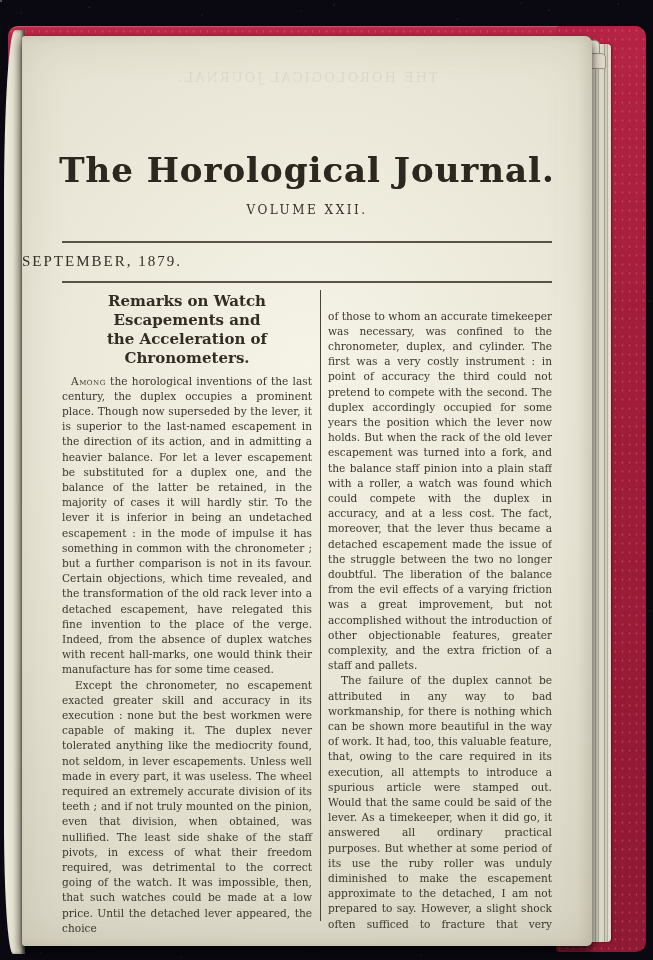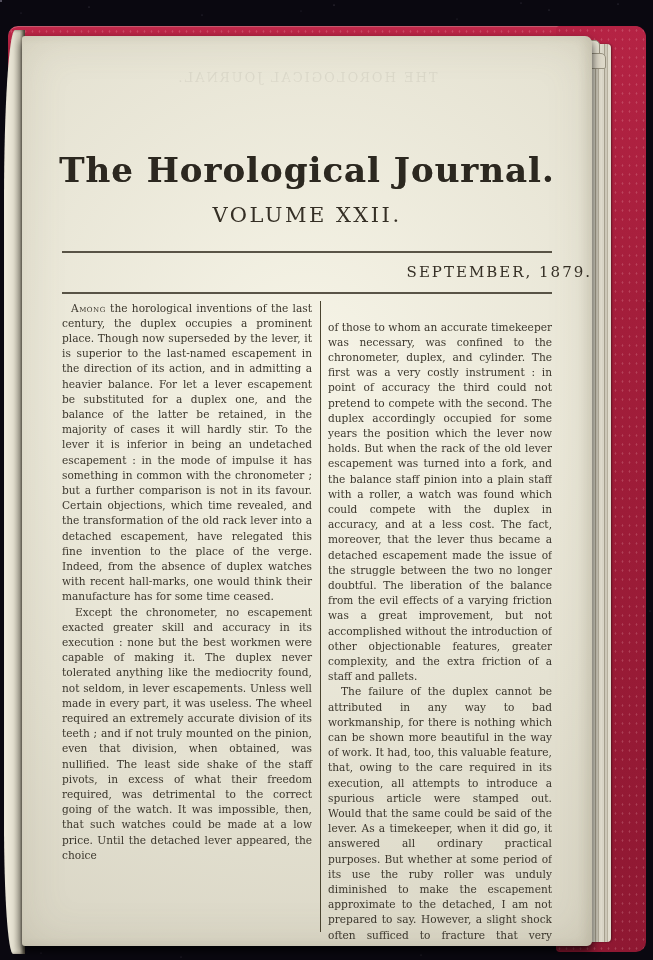--- a/index.html
+++ b/index.html
@@ -72,25 +72,25 @@
   .ghost{
     position:absolute;top:34px;left:0;width:100%;text-align:center;
     transform:scaleX(-1);opacity:.07;filter:blur(.6px);
     font-size:13px;letter-spacing:2px;color:#2e2a20;
   }
   .masthead{text-align:center;padding-top:114px;}
   .journal-title{
     margin:0;font-size:34px;font-weight:700;letter-spacing:1px;color:#2c2820;
     text-shadow:0 0 .6px rgba(44,40,32,.6);
   }
-  .volume{margin-top:13px;font-size:21px;letter-spacing:2.5px;color:#352f25;}
+  .volume{margin-top:13px;font-size:12px;letter-spacing:2.5px;color:#352f25;}
   .rule{height:2px;background:#3e382c;opacity:.85;margin:0 40px;}
   .rule1{margin-top:24px;}
   .rule2{margin-top:11px;height:1.5px;}
-  .issue-date{text-align:right;margin-top:10px;font-size:15px;letter-spacing:2px;color:#352f25;}
+  .issue-date{text-align:left;margin-top:10px;font-size:15px;letter-spacing:2px;color:#352f25;font-family:Liberation Serif, serif;}
   .columns{
     display:flex;margin:7px 40px 0 40px;height:645px;overflow:hidden;
   }
   .col{font-size:10.6px;line-height:15.2px;text-align:justify;}
   .col-left{width:250px;}
   .col-right{width:224px;margin-top:19px;}
   .divider{width:1px;background:#49432f;margin:0 7px 14px 8px;}
   .article-title{
     margin:2px 0 6px 0;text-align:center;font-size:15px;line-height:19px;
     font-weight:700;color:#332e24;
@@ -125,20 +125,24 @@
 
     <div class="rule rule1"></div>
 
     <div class="issue-date">SEPTEMBER, 1879.</div>
 
     <div class="rule rule2"></div>
 
     <div class="columns">
 
       <div class="col col-left">
+        <h2 class="article-title">
+          <span>Remarks on Watch Escapements and</span>
+          <span>the Acceleration of Chronometers.</span>
+        </h2>
         <p><span class="lead-word">Among</span><span> the horological inventions of the last century, the duplex occupies a prominent place.  Though now superseded by the lever, it is superior to the last-named escapement in the direction of its action, and in admitting a heavier balance.  For let a lever escapement be substituted for a duplex one, and the balance of the latter be retained, in the majority of cases it will hardly stir.  To the lever it is inferior in being an undetached escapement : in the mode of impulse it has something in common with the chronometer ; but a further comparison is not in its favour. Certain objections, which time revealed, and the transformation of the old rack lever into a detached escapement, have relegated this fine invention to the place of the verge. Indeed, from the absence of duplex watches with recent hall-marks, one would think their manufacture has for some time ceased.</span></p>
         <p class="indent">Except the chronometer, no escapement exacted greater skill and accuracy in its execution : none but the best workmen were capable of making it.  The duplex never tolerated anything like the mediocrity found, not seldom, in lever escapements.  Unless well made in every part, it was useless.  The wheel required an extremely accurate division of its teeth ; and if not truly mounted on the pinion, even that division, when obtained, was nullified.  The least side shake of the staff pivots, in excess of what their freedom required, was detrimental to the correct going of the watch.  It was impossible, then, that such watches could be made at a low price. Until the detached lever appeared, the choice</p>
       </div>
 
       <div class="divider"></div>
 
       <div class="col col-right">
         <p>of those to whom an accurate timekeeper was necessary, was confined to the chronometer, duplex, and cylinder.  The first was a very costly instrument : in point of accuracy the third could not pretend to compete with the second.  The duplex accordingly occupied for some years the position which the lever now holds.  But when the rack of the old lever escapement was turned into a fork, and the balance staff pinion into a plain staff with a roller, a watch was found which could compete with the duplex in accuracy, and at a less cost.  The fact, moreover, that the lever thus became a detached escapement made the issue of the struggle between the two no longer doubtful.  The liberation of the balance from the evil effects of a varying friction was a great improvement, but not accomplished without the introduction of other objectionable features, greater complexity, and the extra friction of a staff and pallets.</p>
         <p class="indent">The failure of the duplex cannot be attributed in any way to bad workmanship, for there is nothing which can be shown more beautiful in the way of work.  It had, too, this valuable feature, that, owing to the care required in its execution, all attempts to introduce a spurious article were stamped out.  Would that the same could be said of the lever.  As a timekeeper, when it did go, it answered all ordinary practical purposes.  But whether at some period of its use the ruby roller was unduly diminished to make the escapement approximate to the detached, I am not prepared to say. However, a slight shock often sufficed to fracture that very delicate part, and thus entail an expensive repair.  Very little wear of the staff pivots necessitated either their repolishing and new jewels, or a new staff.</p>
       </div>

